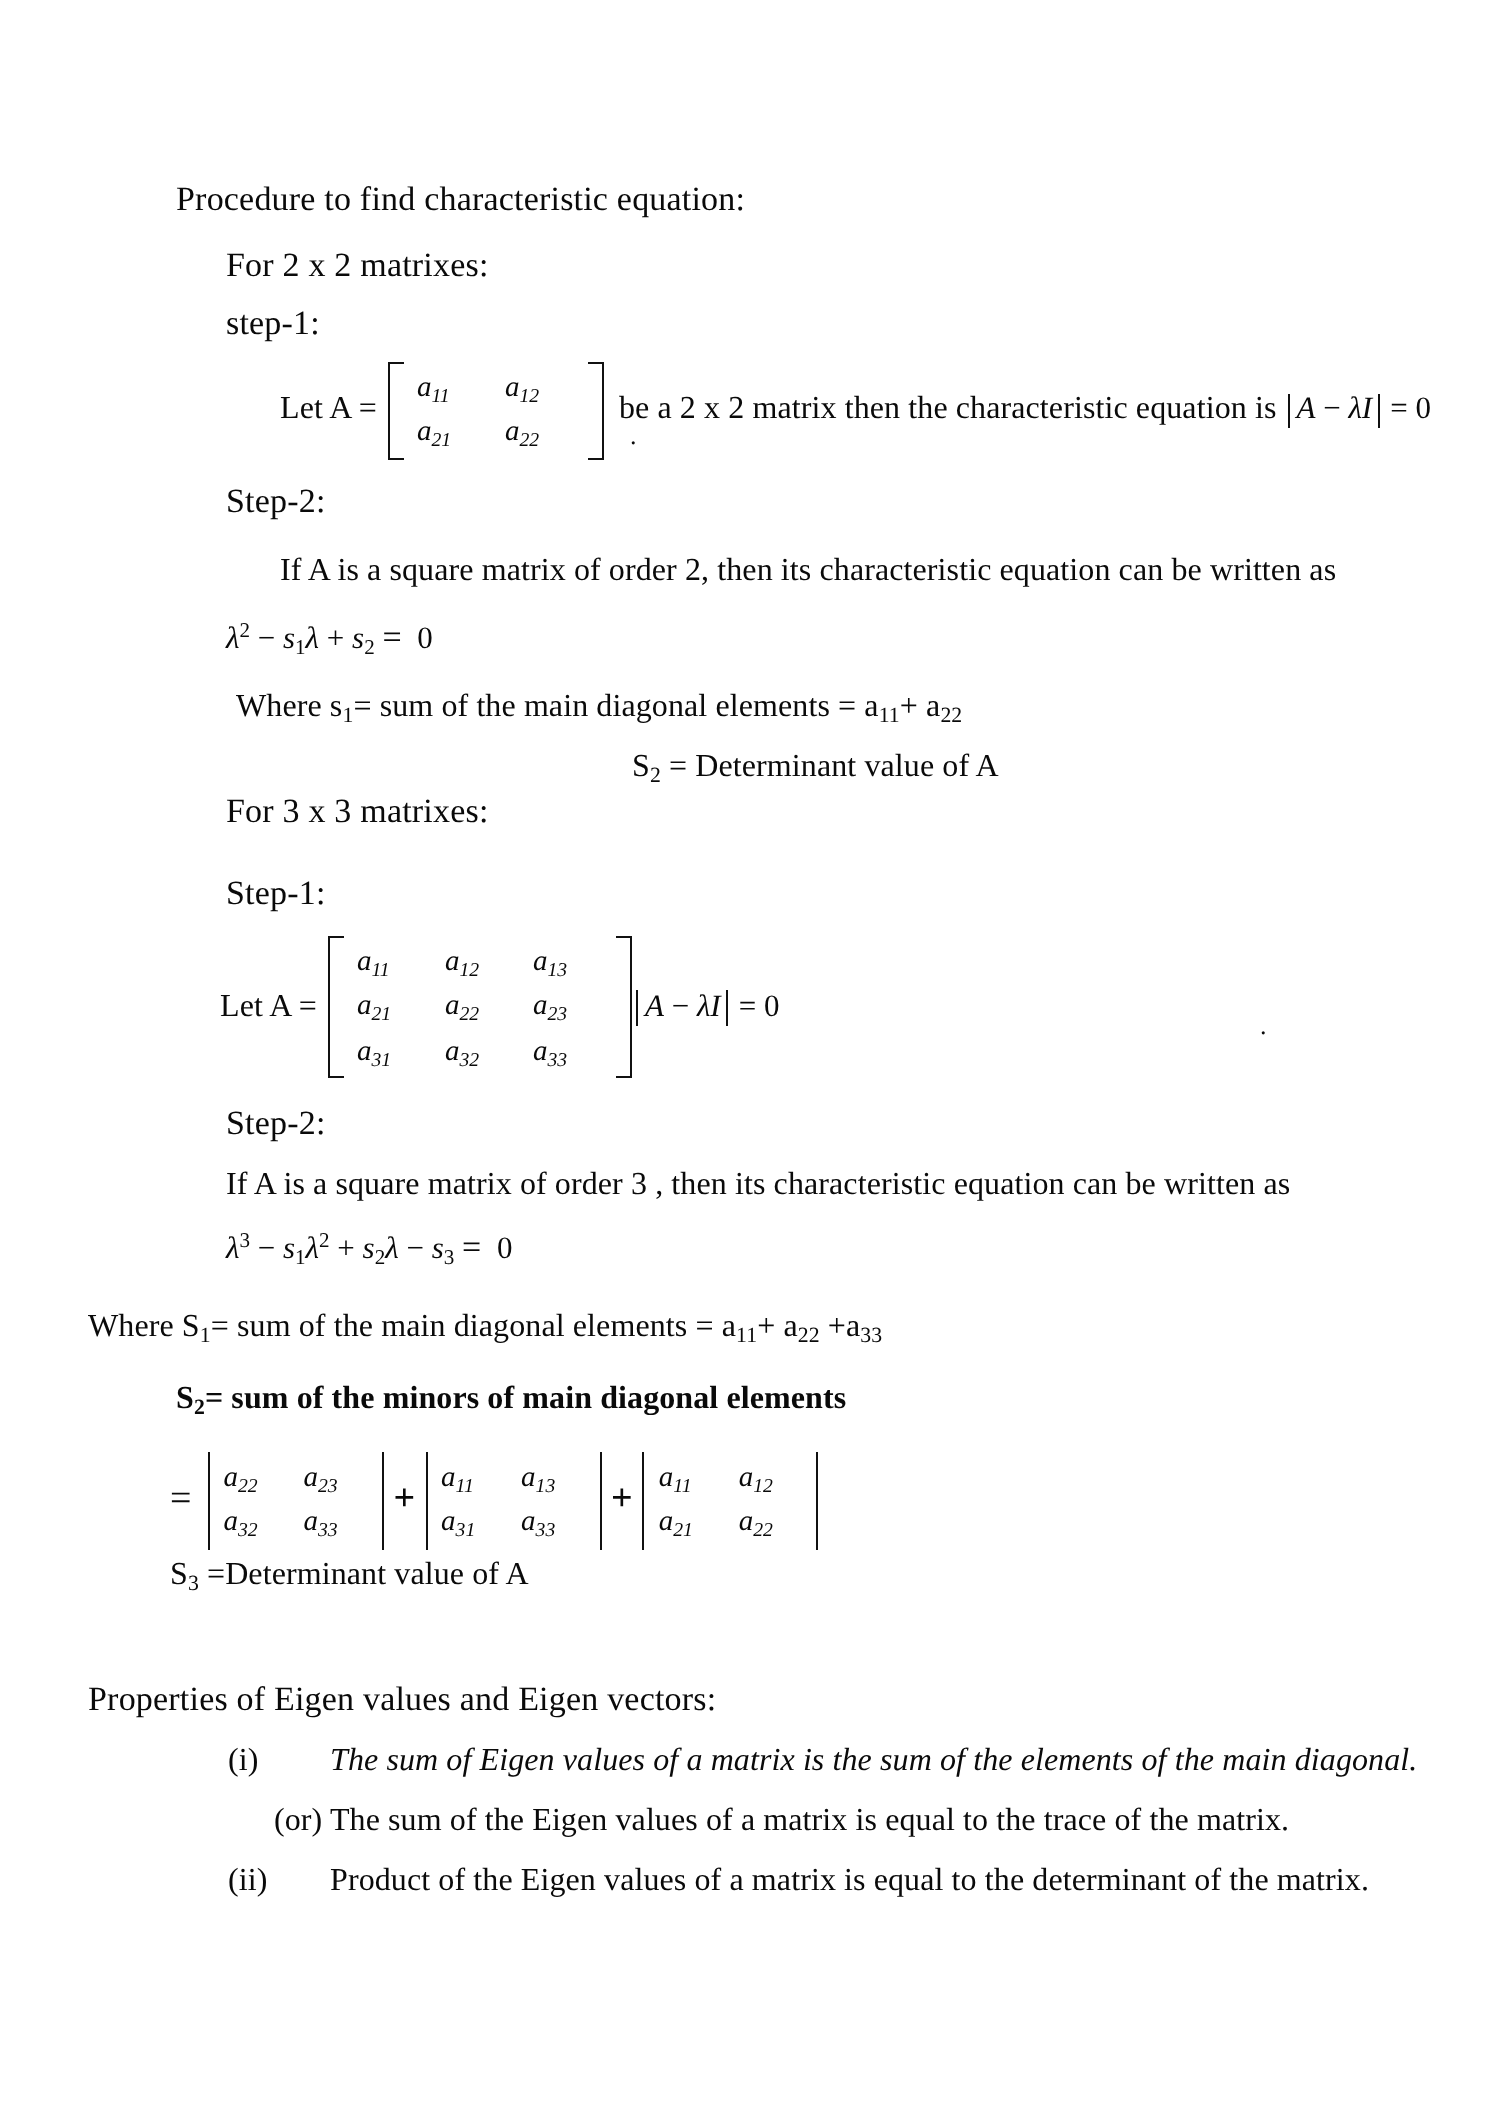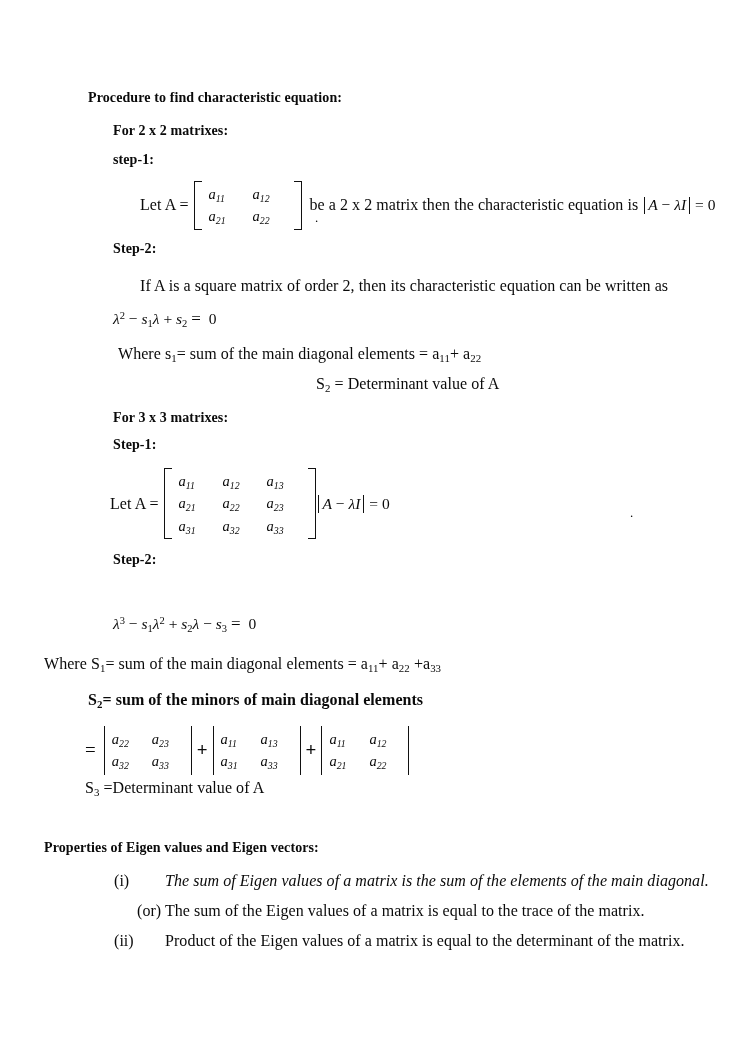--- a/index.html
+++ b/index.html
@@ -18,22 +18,22 @@
     -webkit-font-smoothing: antialiased;
   }
   .page {
     position: absolute;
     inset: 0;
     background: #ffffff;
   }
   .abs { position: absolute; white-space: nowrap; }
 
   .h-bold {
-    font-weight: bold;
-    font-size: 14px;
+    font-weight: normal;
+    font-size: 17px;
     letter-spacing: .1px;
   }
   .body-txt {
     font-size: 16px;
     letter-spacing: .05px;
   }
   sub {
     font-size: .68em;
     vertical-align: -0.28em;
     line-height: 0;
@@ -146,21 +146,21 @@
   <div class="abs body-txt" style="left:140px; top:277px;">If A is a square matrix of order 2, then its characteristic equation can be written as</div>
 
   <div class="abs eq" style="left:113px; top:309px;">
     <span class="mi">λ</span><sup>2</sup> − <span class="mi">s</span><sub>1</sub><span class="mi">λ</span> + <span class="mi">s</span><sub>2</sub> <span class="eqsign">=</span> 0
   </div>
 
   <div class="abs body-txt" style="left:118px; top:345px;">Where s<sub>1</sub>= sum of the main diagonal elements = a<sub>11</sub>+ a<sub>22</sub></div>
 
   <div class="abs body-txt" style="left:316px; top:375px;">S<sub>2</sub> = Determinant value of A</div>
 
-  <div class="abs h-bold" style="left:113px; top:410px;">For 3 x 3 matrixes:</div>
+  <div class="abs h-bold" style="left:113px; top:396px;">For 3 x 3 matrixes:</div>
 
   <div class="abs h-bold" style="left:113px; top:437px;">Step-1:</div>
 
   <div class="abs" style="left:110px; top:468px; display:flex; align-items:center;">
     <span class="body-txt" style="margin-right:6px;">Let A =</span>
     <span class="matrix">
       <span class="brk l"></span>
       <span class="mgrid c3">
         <span>a<sub>11</sub></span>
         <span>a<sub>12</sub></span>
@@ -178,20 +178,21 @@
       <span class="vb"></span>
       <span style="padding:0 3px;"><span class="mi">A</span> − <span class="mi">λI</span></span>
       <span class="vb"></span>
       <span style="padding-left:5px;">= 0</span>
     </span>
   </div>
   <div class="abs body-txt" style="left:630px; top:505px; font-size:13px;">.</div>
 
   <div class="abs h-bold" style="left:113px; top:552px;">Step-2:</div>
 
+  <div class="abs body-txt" style="left:113px; top:584px;">If A is a square matrix of order 3 , then  its characteristic equation  can be written as</div>
 
   <div class="abs eq" style="left:113px; top:614px;">
     <span class="mi">λ</span><sup>3</sup> − <span class="mi">s</span><sub>1</sub><span class="mi">λ</span><sup>2</sup> + <span class="mi">s</span><sub>2</sub><span class="mi">λ</span> − <span class="mi">s</span><sub>3</sub> <span class="eqsign">=</span> 0
   </div>
 
   <div class="abs body-txt" style="left:44px; top:655px;">Where S<sub>1</sub>= sum of the main diagonal elements = a<sub>11</sub>+ a<sub>22</sub> +a<sub>33</sub></div>
 
   <div class="abs body-txt" style="left:88px; top:691px;font-weight:bold;">S<sub>2</sub>= sum of the minors of main diagonal elements</div>
 
   <div class="abs" style="left:85px; top:726px; display:flex; align-items:center;">

